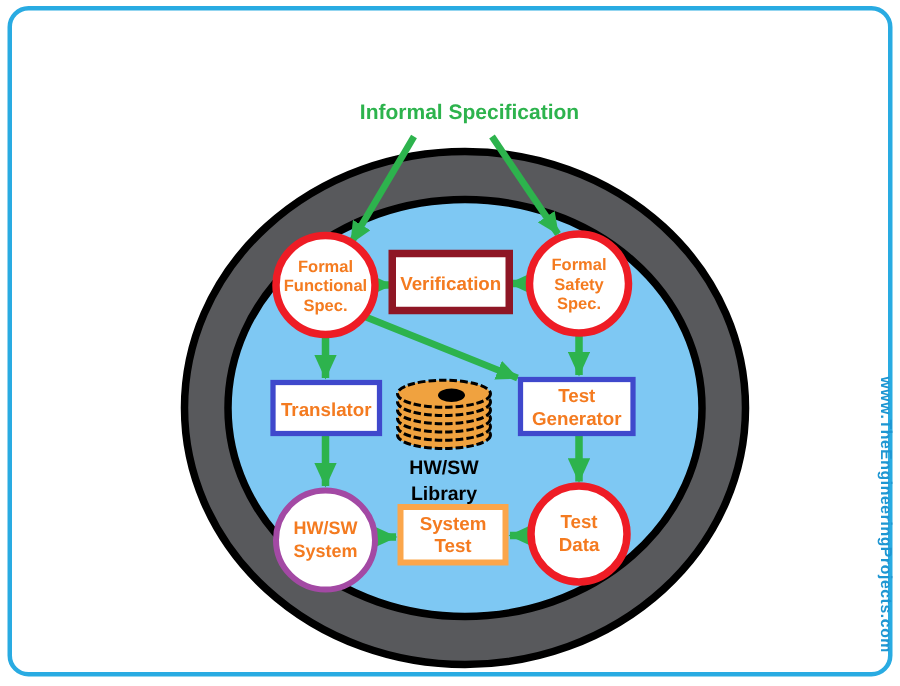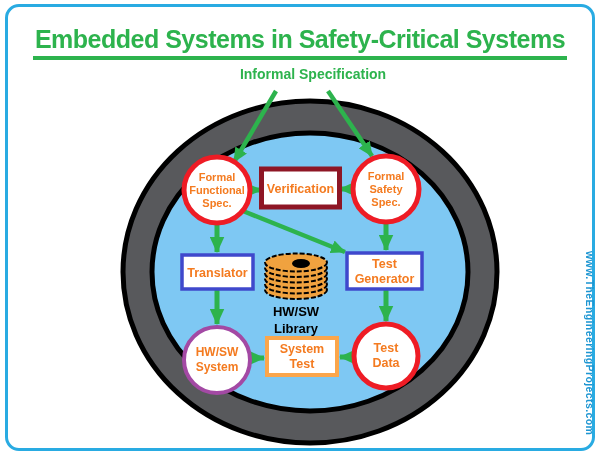--- a/index.html
+++ b/index.html
@@ -34,23 +34,20 @@
     white-space:nowrap;
   }
 </style>
 </head>
 <body>
 
 <div class="page">
 
   <div class="frame"></div>
 
-  <div class="title-wrap">
-    <span class="title">Embedded Systems in Safety-Critical Systems</span>
-  </div>
 
   <div class="subtitle">Informal Specification</div>
 
   <svg class="diagram" width="600" height="457" viewBox="0 0 600 457">
     <defs>
       <marker id="ah" viewBox="0 0 3.4 3" markerWidth="3.4" markerHeight="3" refX="3.1" refY="1.5" orient="auto" markerUnits="strokeWidth">
         <path d="M0,0 L3.3,1.5 L0,3 Z" fill="#2DB34D"></path>
       </marker>
     </defs>
 

